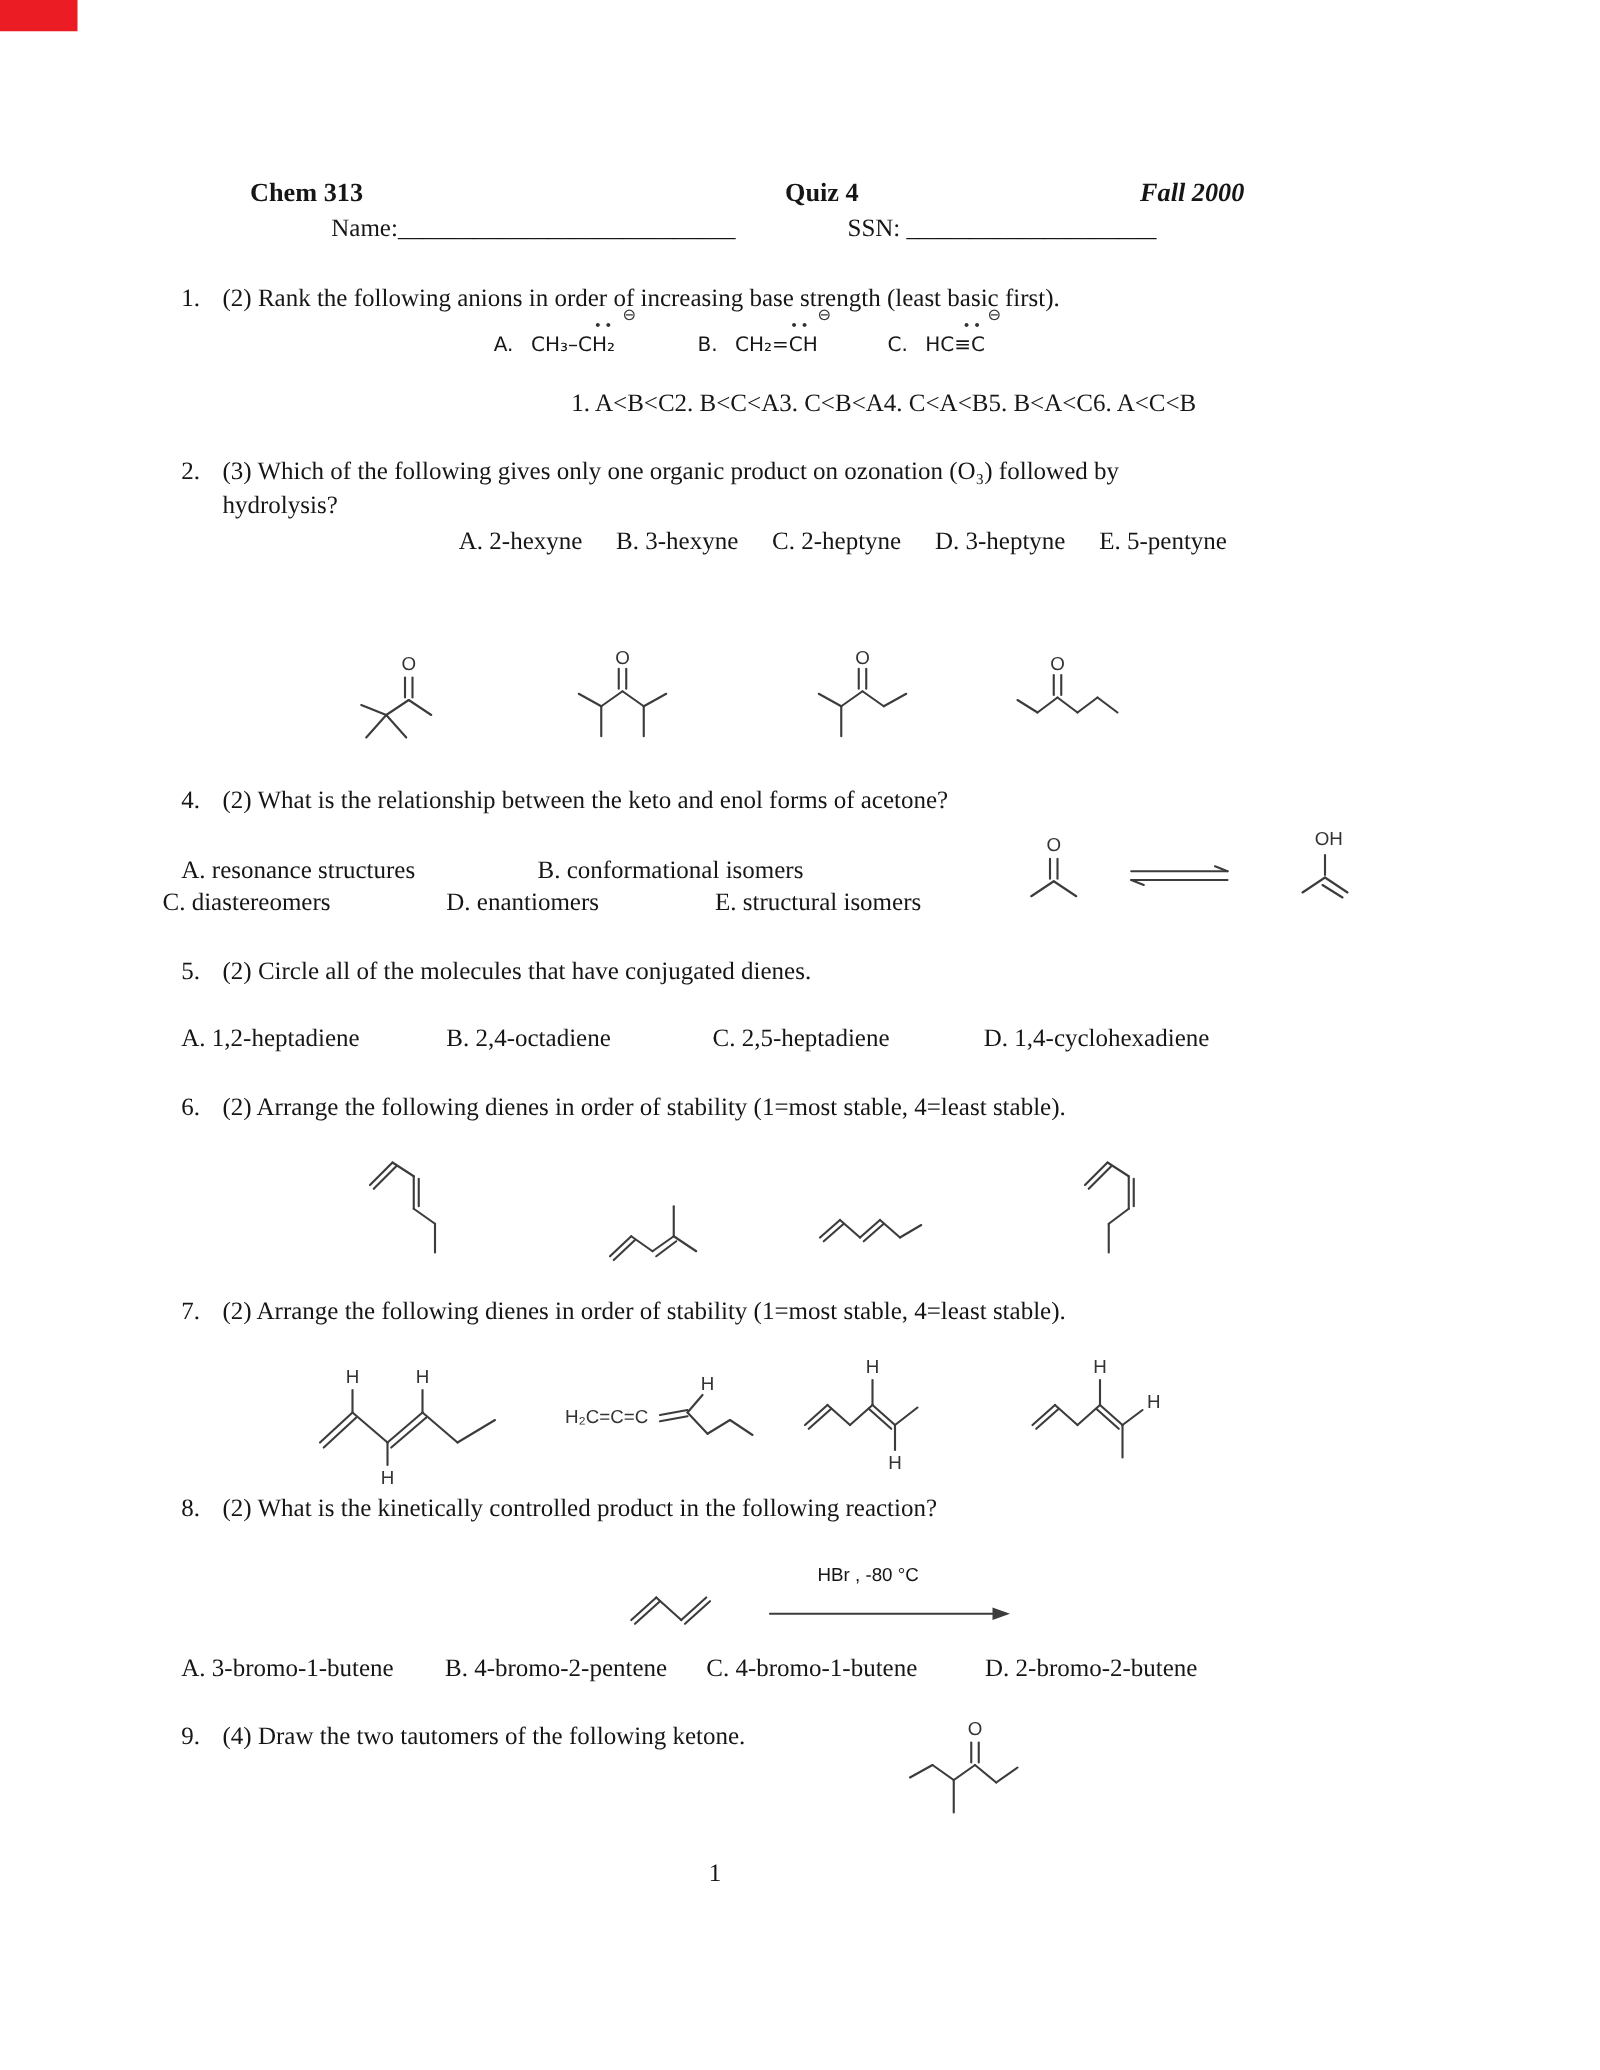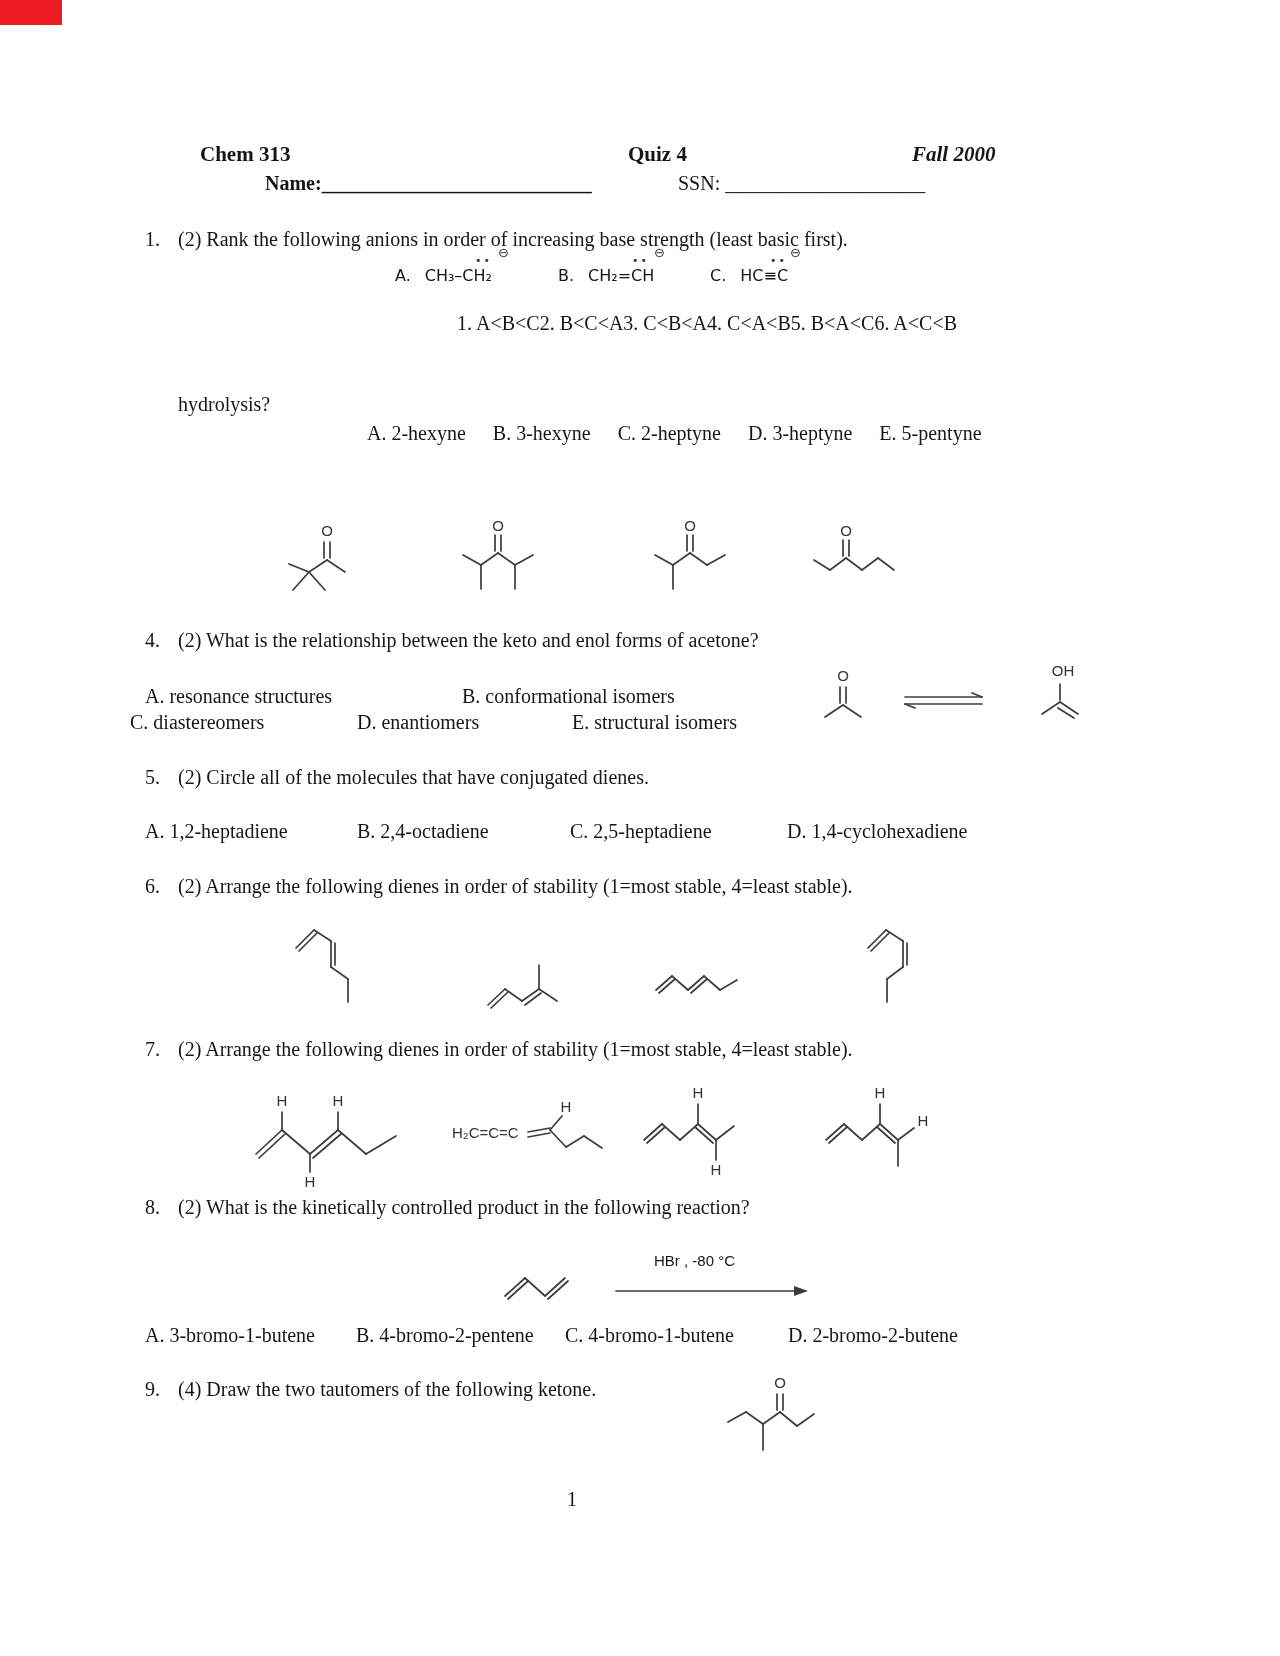--- a/index.html
+++ b/index.html
@@ -30,21 +30,21 @@
 </head>
 <body>
 
 <div class="page">
 
   <div class="abs marker" style="left:0;top:0;width:62px;height:25px;"></div>
 
   <div class="abs hdr b" style="left:200px;top:142px;">Chem 313</div>
   <div class="abs hdr b" style="left:628px;top:142px;">Quiz 4</div>
   <div class="abs hdr bi" style="left:912px;top:142px;">Fall 2000</div>
-  <div class="abs q" style="left:265px;top:170px;font-weight:bold;">
+  <div class="abs q" style="left:265px;top:170px;">
     <span>Name:</span><span>___________________________</span>
   </div>
   <div class="abs q" style="left:678px;top:170px;">
     <span>SSN: </span><span>____________________</span>
   </div>
 
   <div class="abs q" style="left:145px;top:226px;">
     <span class="qnum">1.</span><span>(2) Rank the following anions in order of increasing base strength (least basic first).</span>
   </div>
 
@@ -72,20 +72,23 @@
 
   <div class="abs q row sb" style="left:145px;top:310px;width:812px;">
     <span>1. A&lt;B&lt;C</span>
     <span>2. B&lt;C&lt;A</span>
     <span>3. C&lt;B&lt;A</span>
     <span>4. C&lt;A&lt;B</span>
     <span>5. B&lt;A&lt;C</span>
     <span>6. A&lt;C&lt;B</span>
   </div>
 
+  <div class="abs q" style="left:145px;top:364px;">
+    <span class="qnum">2.</span><span>(3) Which of the following gives only one organic product on ozonation (O₃) followed by</span>
+  </div>
   <div class="abs q" style="left:178px;top:391px;">hydrolysis?</div>
   <div class="abs q row" style="left:367px;top:420px;gap:27px;">
     <span>A. 2-hexyne</span>
     <span>B. 3-hexyne</span>
     <span>C. 2-heptyne</span>
     <span>D. 3-heptyne</span>
     <span>E. 5-pentyne</span>
   </div>
 
 
@@ -128,21 +131,21 @@
       <line x1="24" y1="46" x2="8" y2="36"></line>
     <line x1="40" y1="34" x2="56" y2="46"></line>
       <line x1="56" y1="46" x2="72" y2="34"></line>
       <line x1="72" y1="34" x2="88" y2="46"></line>
   </svg>
 
   <div class="abs q" style="left:145px;top:627px;">
     <span class="qnum">4.</span><span>(2) What is the relationship between the keto and enol forms of acetone?</span>
   </div>
   <div class="abs q" style="left:145px;top:683px;">A. resonance structures</div>
-  <div class="abs q" style="left:430px;top:683px;margin-left:32px;">B. conformational isomers</div>
+  <div class="abs q" style="left:430px;top:683px;">B. conformational isomers</div>
   <div class="abs q" style="left:130px;top:709px;">C. diastereomers</div>
   <div class="abs q" style="left:357px;top:709px;">D. enantiomers</div>
   <div class="abs q" style="left:572px;top:709px;">E. structural isomers</div>
 
   <svg class="abs" style="left:812px;top:667px;" width="60" height="70">
     <text x="31" y="14" text-anchor="middle">O</text>
     <line x1="28" y1="36" x2="28" y2="20"></line>
       <line x1="34" y1="36" x2="34" y2="20"></line>
     <line x1="31" y1="38" x2="13" y2="50"></line>
       <line x1="31" y1="38" x2="49" y2="50"></line>

